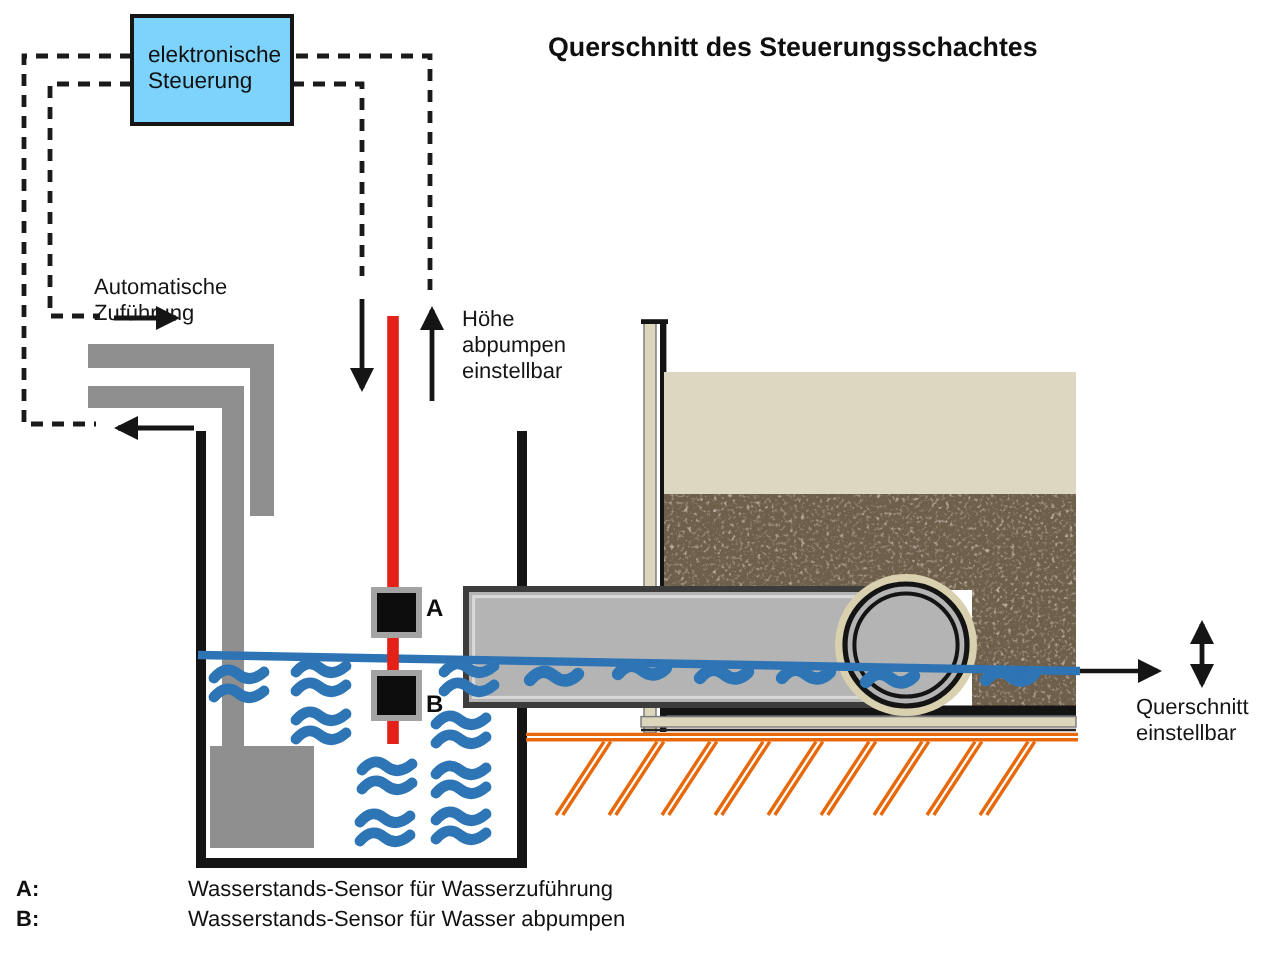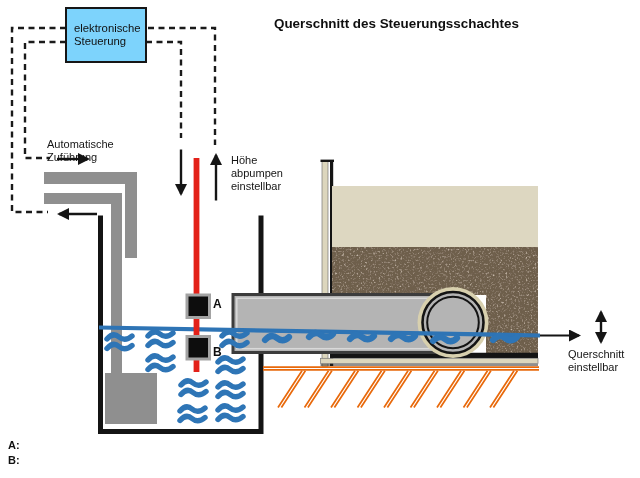--- a/index.html
+++ b/index.html
@@ -134,19 +134,21 @@
 einstellbar</div>
   <div class="lbl" id="label-waterlevel">Querschnitt
 einstellbar</div>
 
   <div class="sensor-letter" id="label-a">A</div>
   <div class="sensor-letter" id="label-b">B</div>
 
   <div class="legend">
     <div class="legend-row">
       <span class="legend-key">A:</span>
+      <span>Wasserstands-Sensor für Wasserzuführung</span>
     </div>
     <div class="legend-row">
       <span class="legend-key">B:</span>
+      <span>Wasserstands-Sensor für Wasser abpumpen</span>
     </div>
   </div>
 
 </div>
 
 </body></html>

